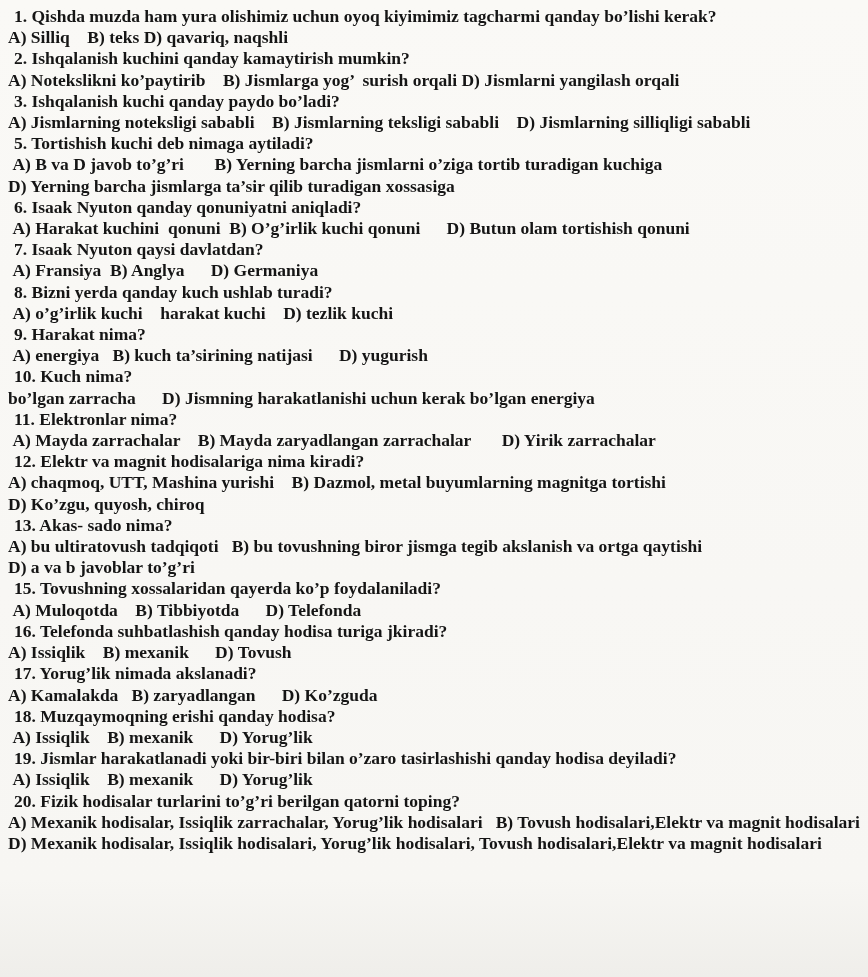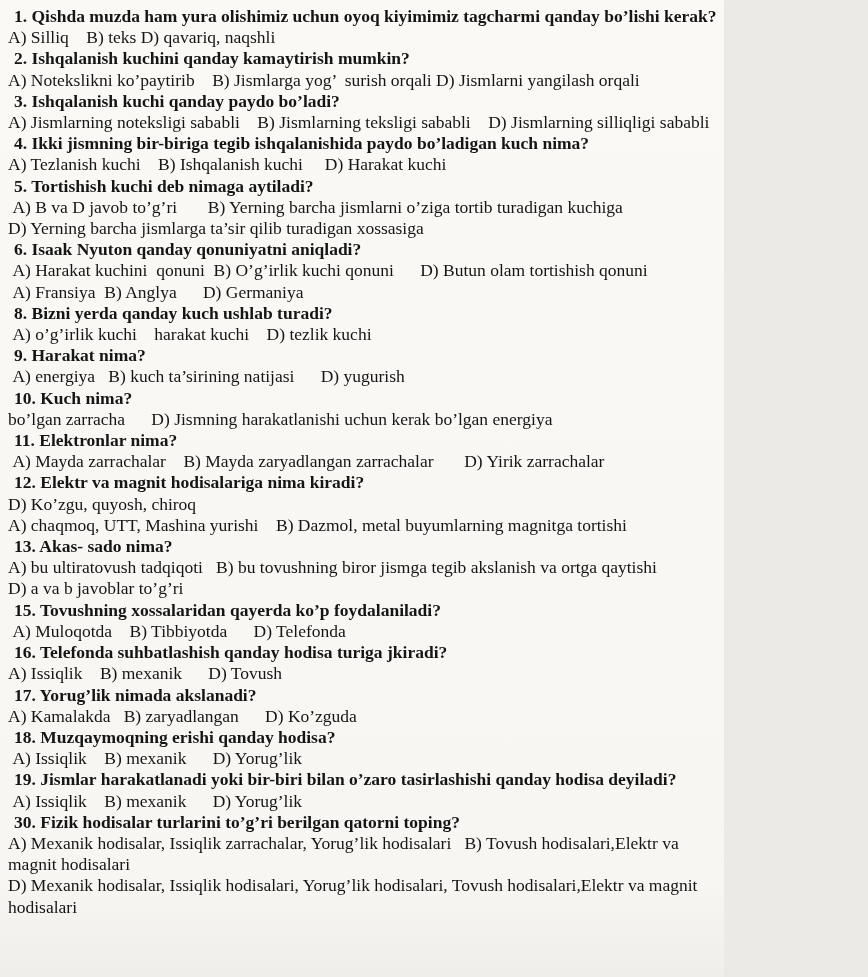--- a/index.html
+++ b/index.html
@@ -6,35 +6,35 @@
   body {
     width: 868px;
     height: 977px;
     background: #eceae6;
     font-family: "Liberation Serif", "DejaVu Serif", serif;
     color: #151515;
     overflow: hidden;
   }
   #quiz-page {
     box-sizing: border-box;
-    width: 724px;
+    width: 868px;
     height: 977px;
     padding: 6px 2px 0 8px;
     background: linear-gradient(180deg, #faf9f6 0%, #f7f6f3 90%, #efeeea 100%);
   }
   .question-block { margin: 0; }
   .q-line {
     font-weight: bold;
     font-size: 17.5px;
     line-height: 21.2px;
     white-space: pre-wrap;
     padding-left: 6px;
   }
   .opt-line {
-    font-weight: normal;
+    font-weight: bold;
     font-size: 17.5px;
     line-height: 21.2px;
     white-space: pre-wrap;
   }
 </style>
 </head>
 <body>
 
 <div id="quiz-page">
   <div id="questions">
@@ -46,37 +46,34 @@
   <div class="question-block">
     <div class="q-line">2. Ishqalanish kuchini qanday kamaytirish mumkin?</div>
   <div class="opt-line">A) Notekslikni ko’paytirib    B) Jismlarga yog’  surish orqali D) Jismlarni yangilash orqali</div>
       </div>
 
   <div class="question-block">
     <div class="q-line">3. Ishqalanish kuchi qanday paydo bo’ladi?</div>
   <div class="opt-line">A) Jismlarning noteksligi sababli    B) Jismlarning teksligi sababli    D) Jismlarning silliqligi sababli</div>
       </div>
 
-  <div class="question-block">
-    <div class="q-line">4. Ikki jismning bir-biriga tegib ishqalanishida paydo bo’ladigan kuch nima?</div>
-  <div class="opt-line">A) Tezlanish kuchi    B) Ishqalanish kuchi     D) Harakat kuchi</div>
-      </div>
 
   <div class="question-block">
     <div class="q-line">5. Tortishish kuchi deb nimaga aytiladi?</div>
   <div class="opt-line"> A) B va D javob to’g’ri       B) Yerning barcha jismlarni o’ziga tortib turadigan kuchiga</div>
         <div class="opt-line">D) Yerning barcha jismlarga ta’sir qilib turadigan xossasiga</div>
       </div>
 
   <div class="question-block">
     <div class="q-line">6. Isaak Nyuton qanday qonuniyatni aniqladi?</div>
   <div class="opt-line"> A) Harakat kuchini  qonuni  B) O’g’irlik kuchi qonuni      D) Butun olam tortishish qonuni</div>
       </div>
 
   <div class="question-block">
+    <div class="q-line">7. Isaak Nyuton qaysi davlatdan?</div>
   <div class="opt-line"> A) Fransiya  B) Anglya      D) Germaniya</div>
       </div>
 
   <div class="question-block">
     <div class="q-line">8. Bizni yerda qanday kuch ushlab turadi?</div>
   <div class="opt-line"> A) o’g’irlik kuchi    harakat kuchi    D) tezlik kuchi</div>
       </div>
 
   <div class="question-block">
     <div class="q-line">9. Harakat nima?</div>
@@ -88,22 +85,22 @@
         <div class="opt-line">bo’lgan zarracha      D) Jismning harakatlanishi uchun kerak bo’lgan energiya</div>
       </div>
 
   <div class="question-block">
     <div class="q-line">11. Elektronlar nima?</div>
   <div class="opt-line"> A) Mayda zarrachalar    B) Mayda zaryadlangan zarrachalar       D) Yirik zarrachalar</div>
       </div>
 
   <div class="question-block">
     <div class="q-line">12. Elektr va magnit hodisalariga nima kiradi?</div>
-  <div class="opt-line">D) Ko’zgu, quyosh, chiroq</div>
-        <div class="opt-line">A) chaqmoq, UTT, Mashina yurishi    B) Dazmol, metal buyumlarning magnitga tortishi</div>
+  <div class="opt-line">A) chaqmoq, UTT, Mashina yurishi    B) Dazmol, metal buyumlarning magnitga tortishi</div>
+        <div class="opt-line">D) Ko’zgu, quyosh, chiroq</div>
       </div>
 
   <div class="question-block">
     <div class="q-line">13. Akas- sado nima?</div>
   <div class="opt-line">A) bu ultiratovush tadqiqoti   B) bu tovushning biror jismga tegib akslanish va ortga qaytishi</div>
         <div class="opt-line">D) a va b javoblar to’g’ri</div>
       </div>
 
 
   <div class="question-block">
@@ -125,18 +122,18 @@
     <div class="q-line">18. Muzqaymoqning erishi qanday hodisa?</div>
   <div class="opt-line"> A) Issiqlik    B) mexanik      D) Yorug’lik</div>
       </div>
 
   <div class="question-block">
     <div class="q-line">19. Jismlar harakatlanadi yoki bir-biri bilan o’zaro tasirlashishi qanday hodisa deyiladi?</div>
   <div class="opt-line"> A) Issiqlik    B) mexanik      D) Yorug’lik</div>
       </div>
 
   <div class="question-block">
-    <div class="q-line">30. Fizik hodisalar turlarini to’g’ri berilgan qatorni toping?</div>
+    <div class="q-line">20. Fizik hodisalar turlarini to’g’ri berilgan qatorni toping?</div>
   <div class="opt-line">A) Mexanik hodisalar, Issiqlik zarrachalar, Yorug’lik hodisalari   B) Tovush hodisalari,Elektr va magnit hodisalari</div>
         <div class="opt-line">D) Mexanik hodisalar, Issiqlik hodisalari, Yorug’lik hodisalari, Tovush hodisalari,Elektr va magnit hodisalari</div>
       </div>
 </div>
 </div>
 
 </body></html>

